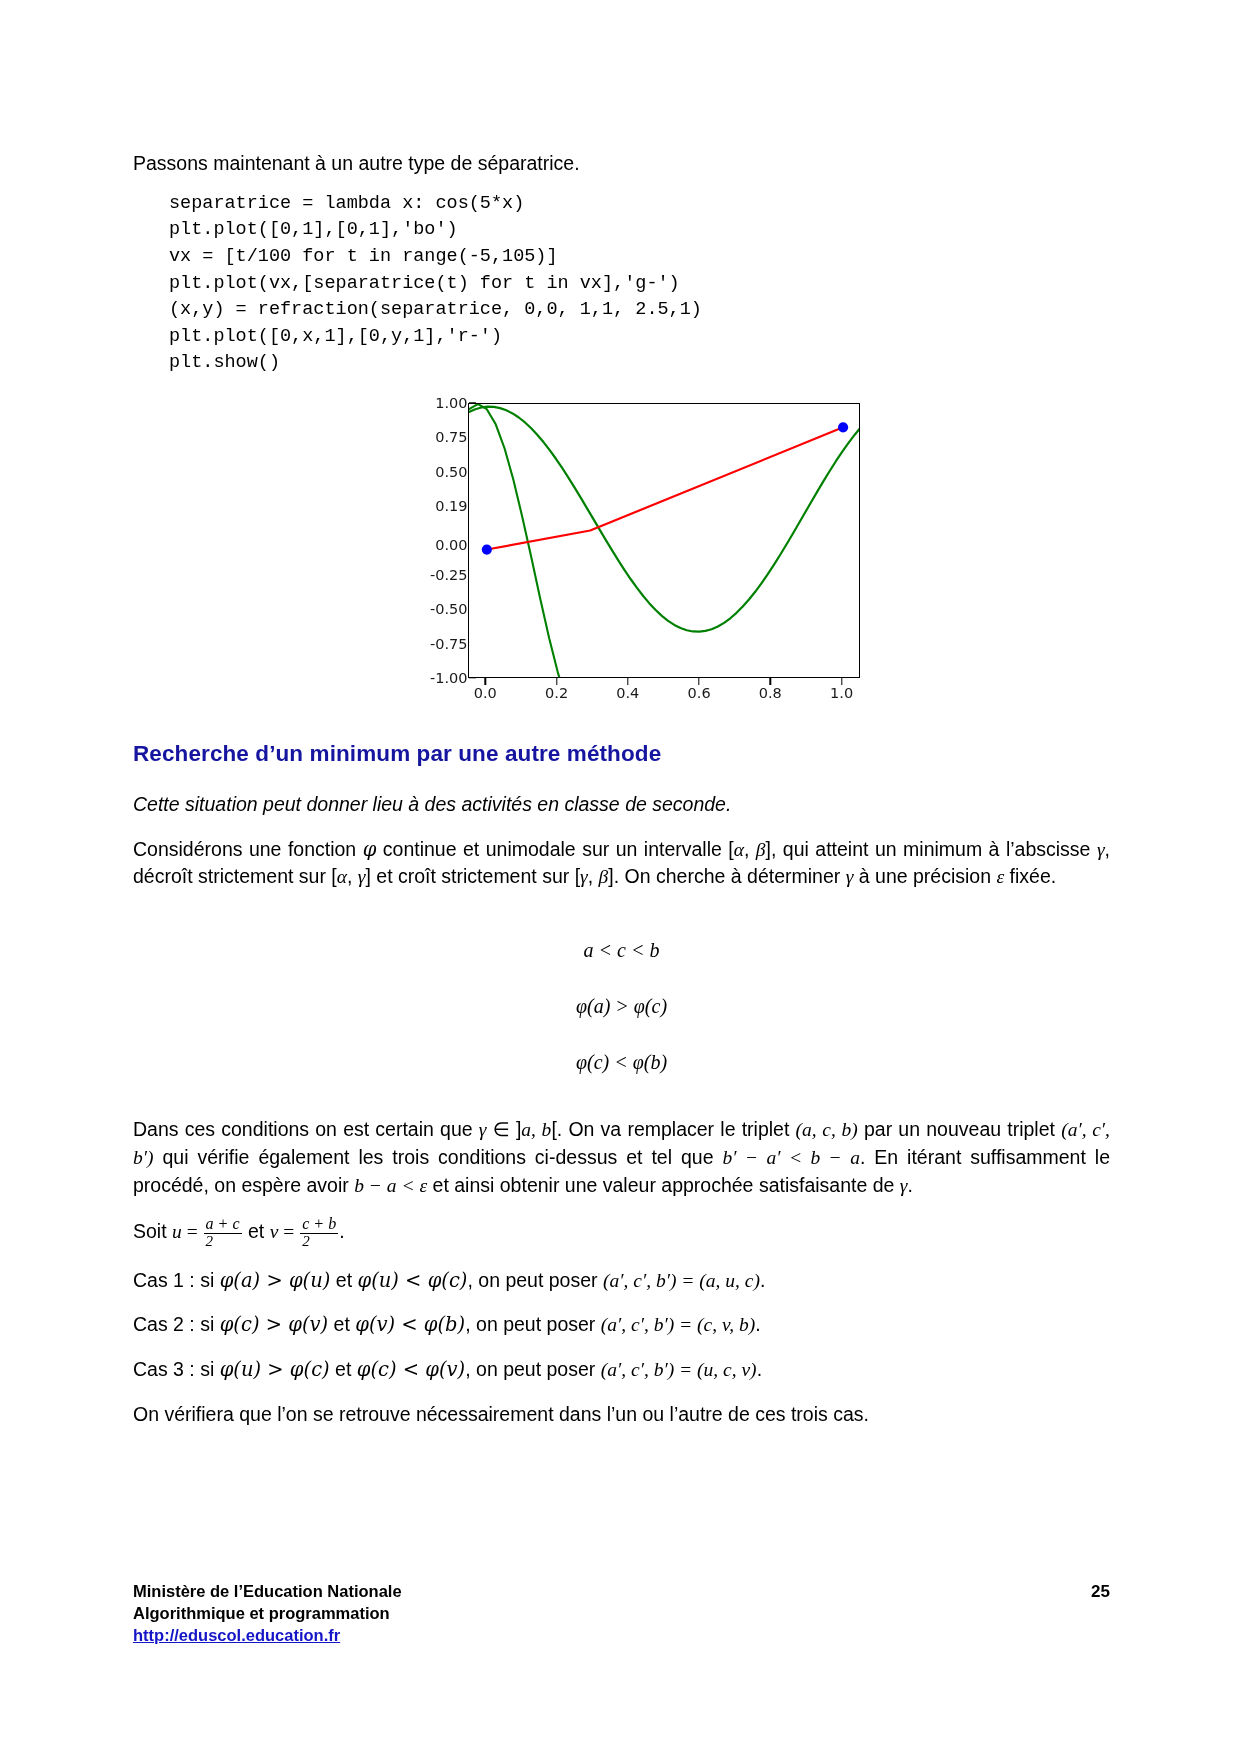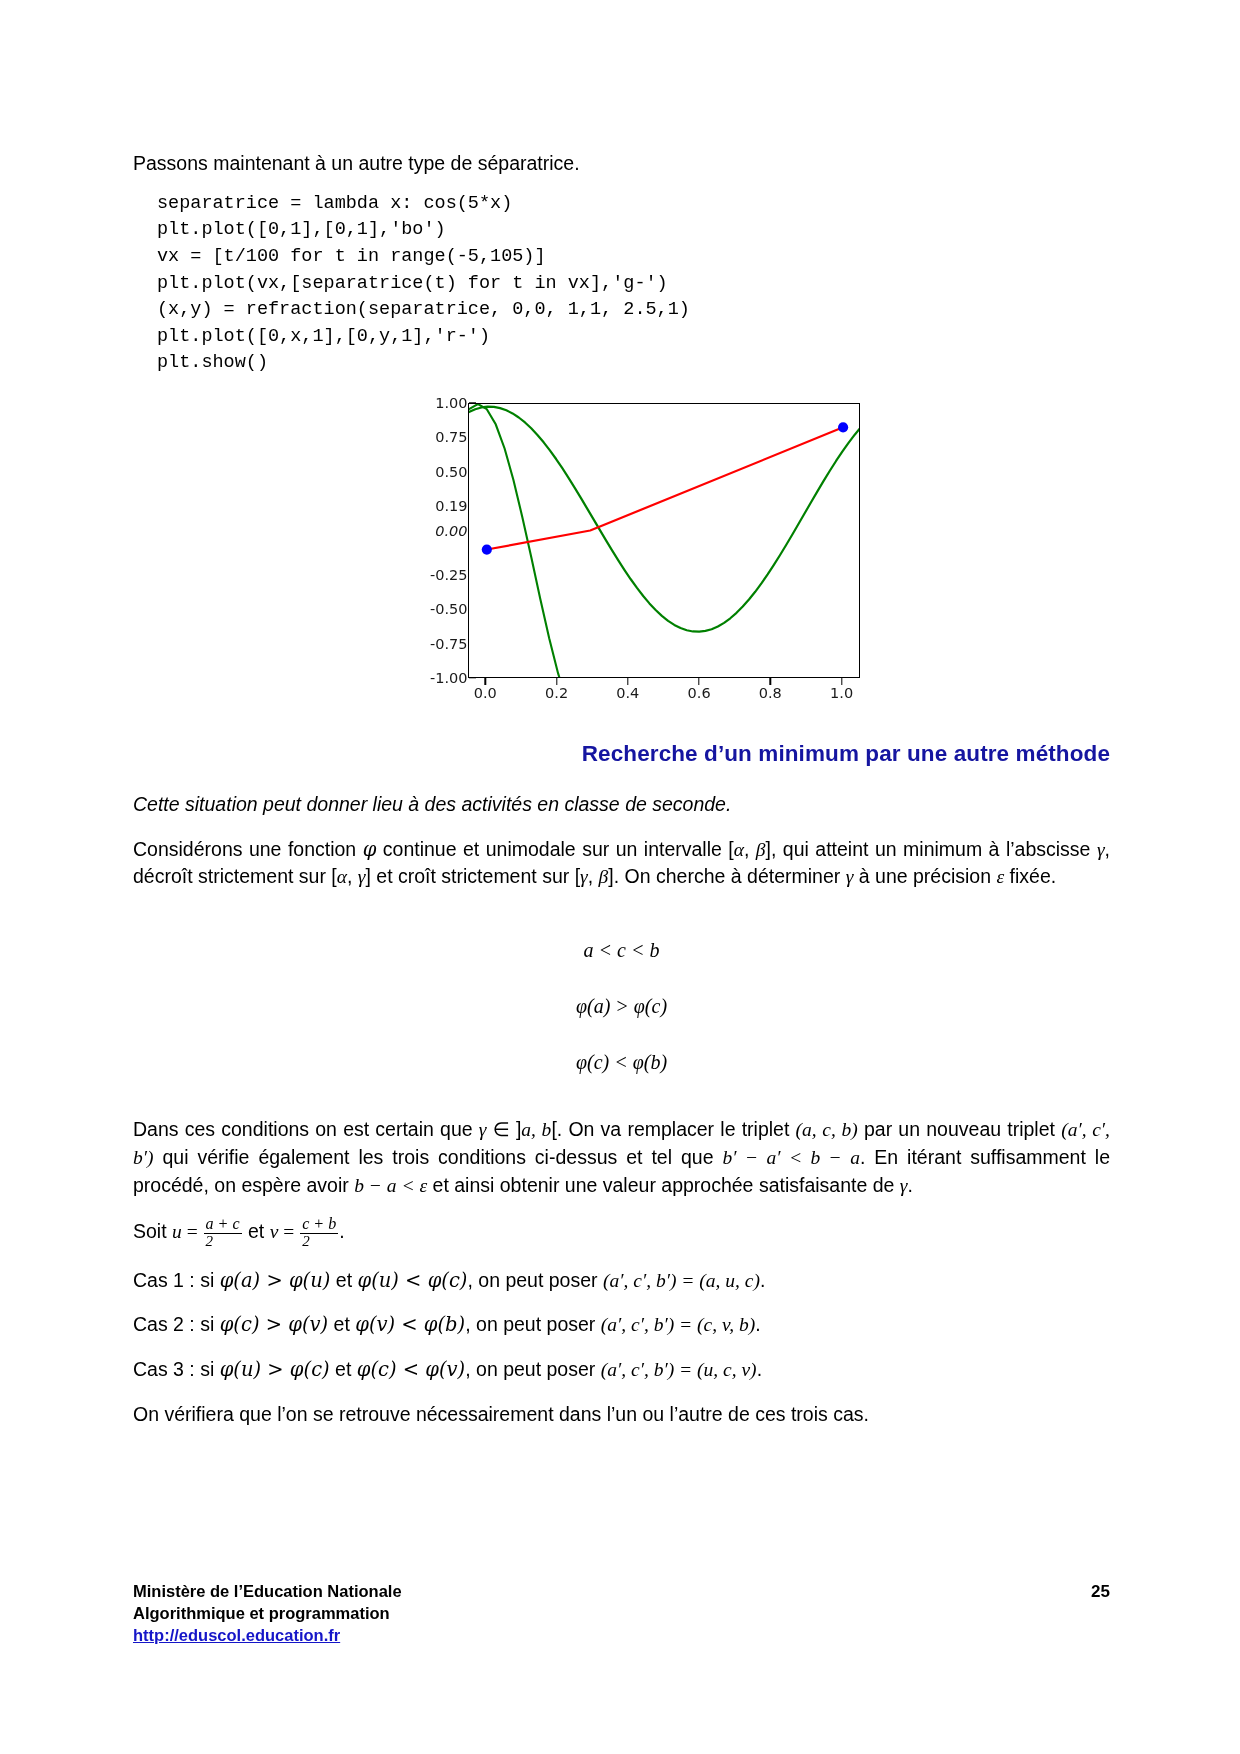--- a/index.html
+++ b/index.html
@@ -37,21 +37,21 @@
   .mi { font-family: "Liberation Serif", serif; font-style: italic; }
   .mr { font-family: "Liberation Serif", serif; font-style: normal; }
   .phi { font-family: "DejaVu Serif", serif; font-style: italic; }
 
   
   .code-block {
     font-family: "Liberation Mono", monospace;
     font-size: 18.5px;
     line-height: 1.44;
     white-space: pre;
-    margin: 0 0 0 24px;
+    margin: 0 0 0 36px;
     color: #000;
   }
 
   
   .figure-wrap {
     margin-top: 18px;
     display: flex;
     justify-content: center;
   }
   .mpl {
@@ -105,21 +105,21 @@
     height: 7px;
     background: #000;
     transform: translateX(-50%);
   }
 
   
   .section-title {
     font-size: 22.5px;
     font-weight: bold;
     color: #1515a0;
-    text-align: right;
+    text-align: left;
     margin: 26px 0 24px 0;
     letter-spacing: 0.1px;
   }
 
   
   .math-display {
     text-align: center;
     font-family: "Liberation Serif", serif;
     font-size: 20px;
     line-height: 1.40;
@@ -183,21 +183,21 @@
     <div class="mpl">
 
       <div class="ytick-label" style="top:8px;">1.00</div>
       <div class="ytick-mark" style="top:8px;"></div>
       <div class="ytick-label" style="top:42.4px;">0.75</div>
       <div class="ytick-mark" style="top:42.4px;"></div>
       <div class="ytick-label" style="top:76.8px;">0.50</div>
       <div class="ytick-mark" style="top:76.8px;"></div>
       <div class="ytick-label" style="top:111.2px;">0.19</div>
       <div class="ytick-mark" style="top:111.2px;"></div>
-      <div class="ytick-label" style="top:136px;font-style:italic;">0.00</div>
+      <div class="ytick-label" style="top:150px;">0.00</div>
       <div class="ytick-mark" style="top:145.5px;"></div>
       <div class="ytick-label" style="top:179.9px;">-0.25</div>
       <div class="ytick-mark" style="top:179.9px;"></div>
       <div class="ytick-label" style="top:214.3px;margin-left:40px;">-0.50</div>
       <div class="ytick-mark" style="top:214.3px;"></div>
       <div class="ytick-label" style="top:248.6px;">-0.75</div>
       <div class="ytick-mark" style="top:248.6px;"></div>
       <div class="ytick-label" style="top:283px;">-1.00</div>
       <div class="ytick-mark" style="top:283px;"></div>
 

